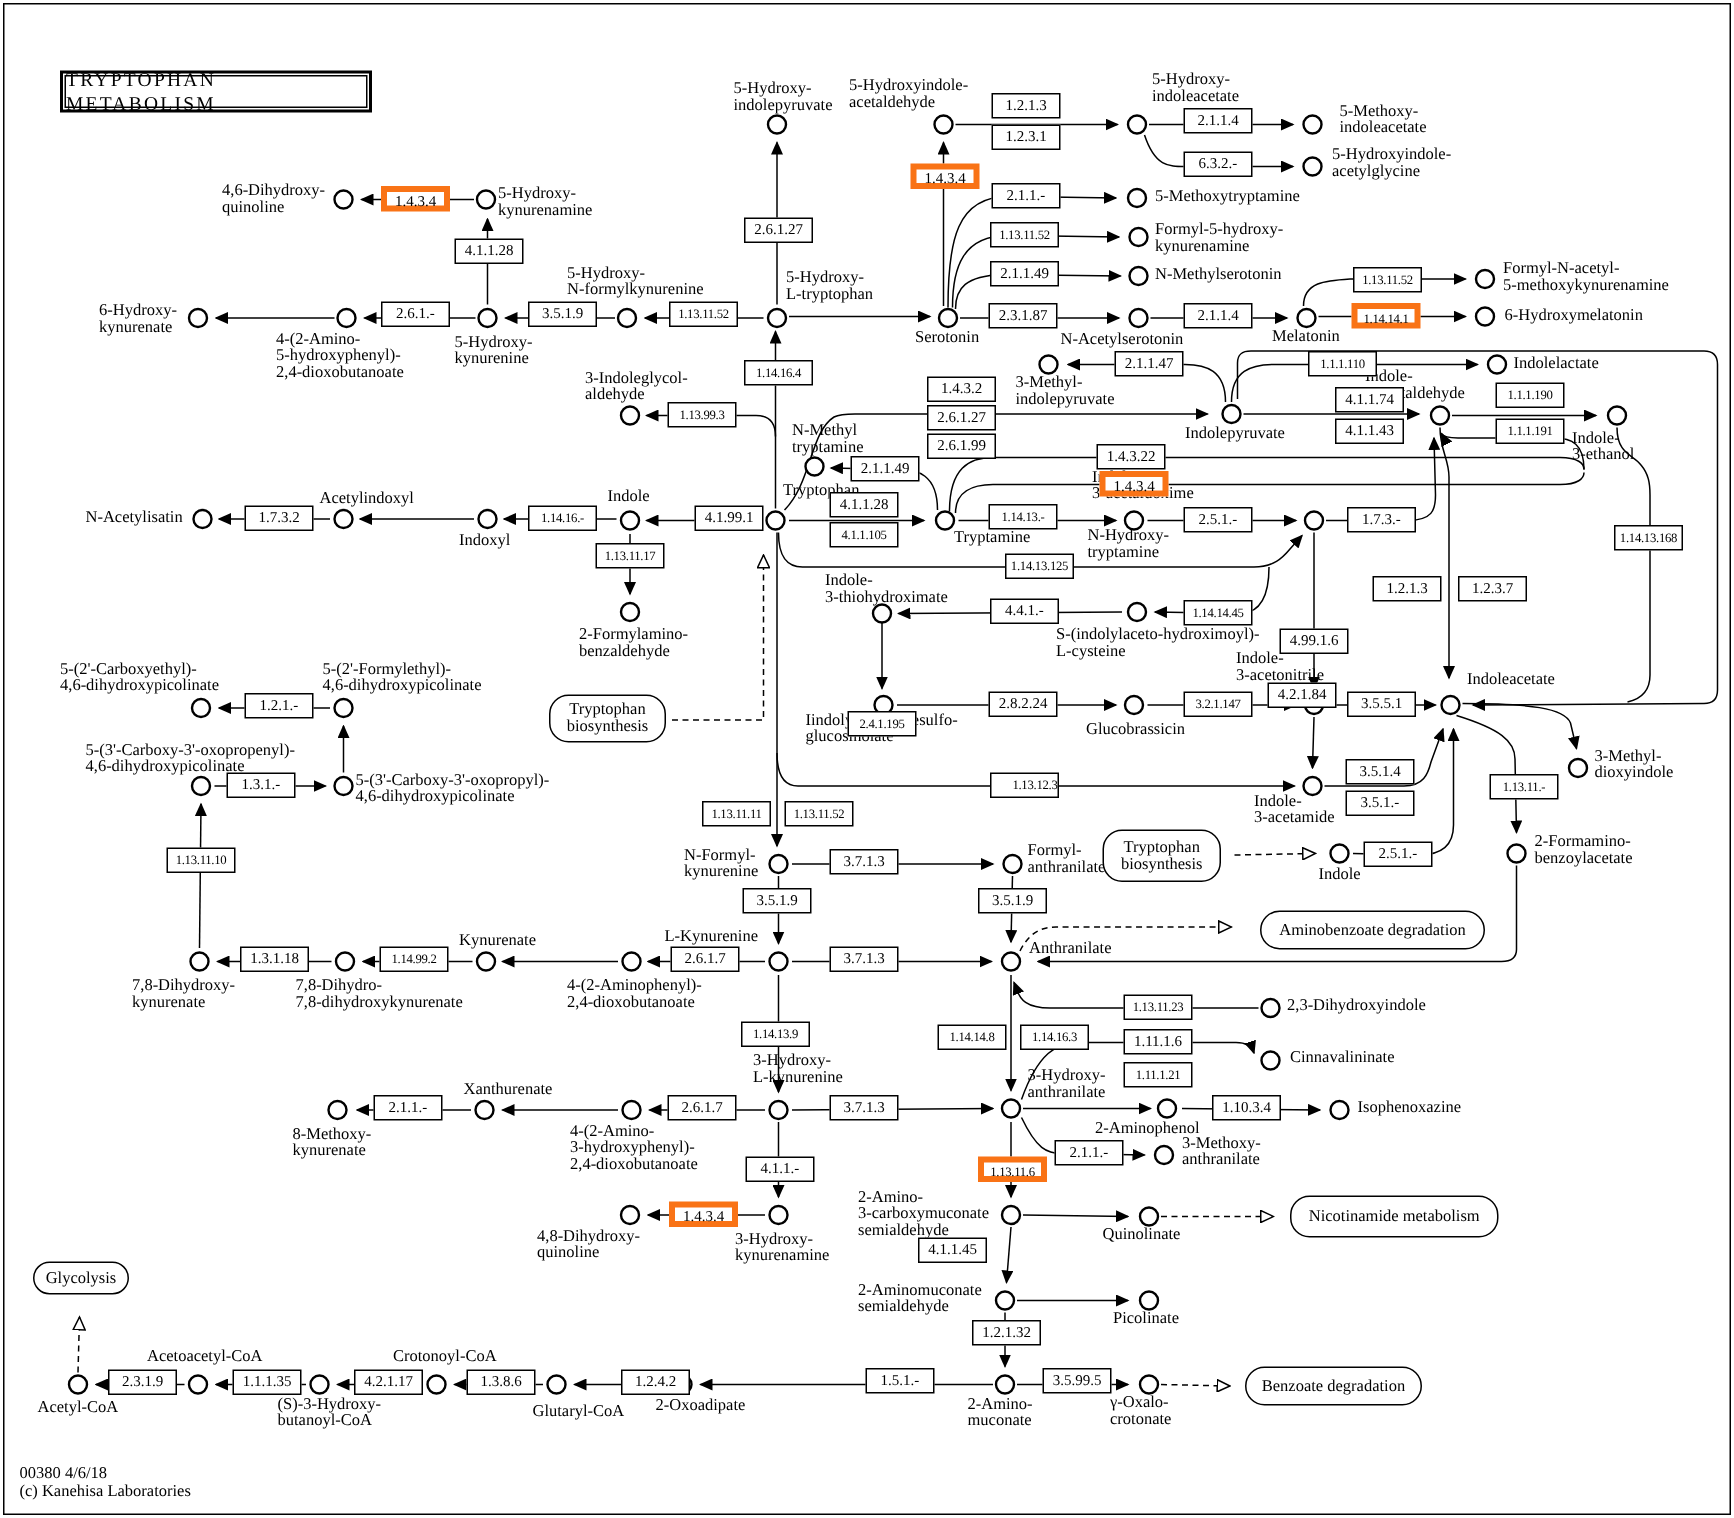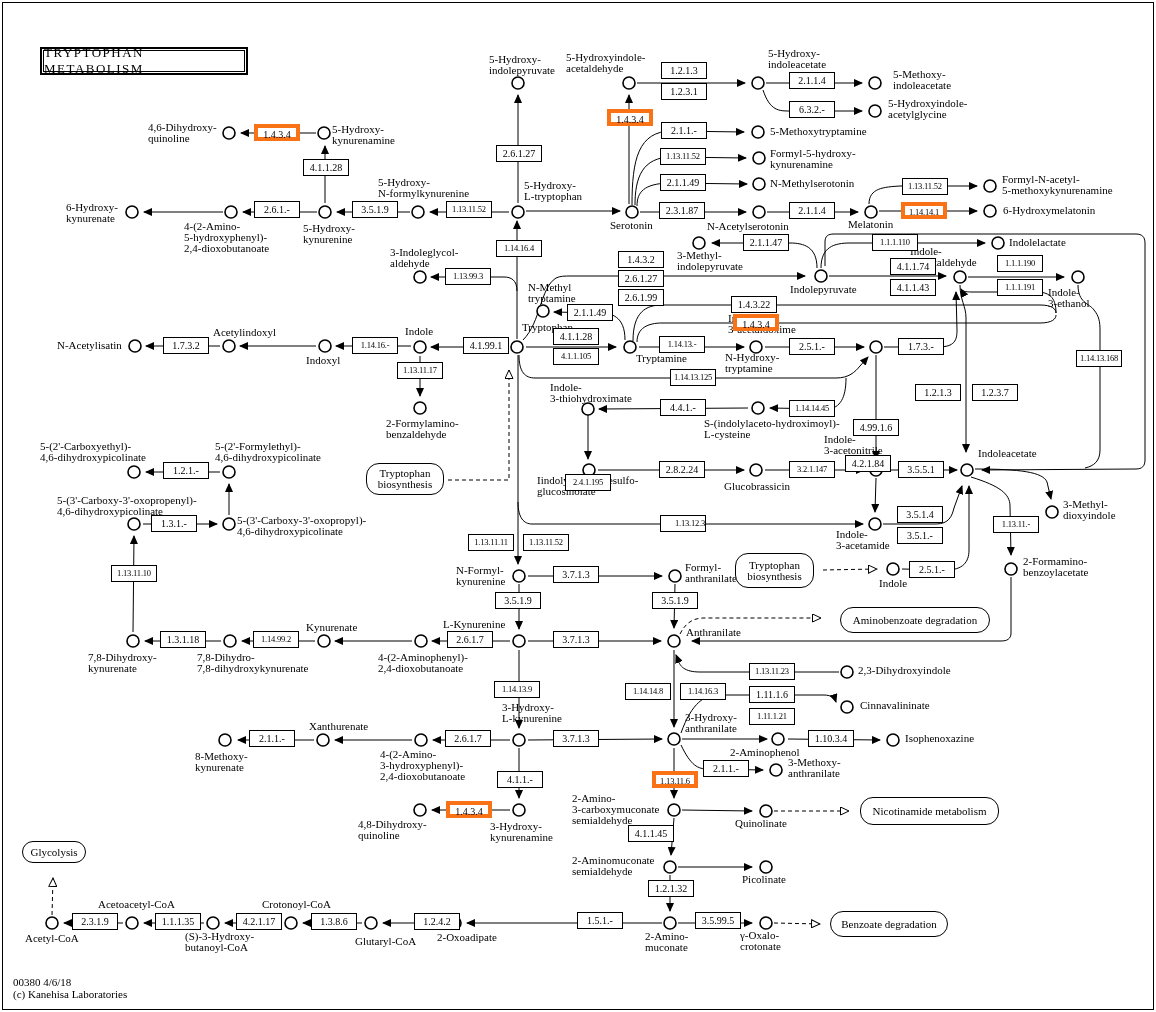--- a/index.html
+++ b/index.html
@@ -477,21 +477,21 @@
     <div class="ebox" title="1.11.1.6" style="left: 749px; top: 686px;">1.11.1.6</div>
     <div class="ebox long" title="1.11.1.21" style="left: 749px; top: 708px;">1.11.1.21</div>
     <div class="ebox" title="2.1.1.-" style="left: 249px; top: 730px;">2.1.1.-</div>
     <div class="ebox" title="2.6.1.7" style="left: 445px; top: 730px;">2.6.1.7</div>
     <div class="ebox" title="3.7.1.3" style="left: 553px; top: 730px;">3.7.1.3</div>
     <div class="ebox" title="1.10.3.4" style="left: 808px; top: 730px;">1.10.3.4</div>
     <div class="ebox" title="2.1.1.-" style="left: 703px; top: 760px;">2.1.1.-</div>
     <div class="ebox" title="4.1.1.-" style="left: 497px; top: 771px;">4.1.1.-</div>
     <div class="ebox red" title="1.4.3.4" style="left: 446px; top: 801px;">1.4.3.4</div>
     <div class="ebox red long" title="1.13.11.6" style="left: 652px; top: 771px;">1.13.11.6</div>
-    <div class="ebox" title="4.1.1.45" style="left: 628px; top: 825px;">4.1.1.45</div>
+    <div class="ebox" title="4.1.1.45" style="left: 612px; top: 825px;">4.1.1.45</div>
     <div class="ebox" title="1.2.1.32" style="left: 648px; top: 880px;">1.2.1.32</div>
     <div class="ebox" title="3.5.99.5" style="left: 695px; top: 912px;">3.5.99.5</div>
     <div class="ebox" title="1.5.1.-" style="left: 577px; top: 912px;">1.5.1.-</div>
     <div class="ebox" title="1.2.4.2" style="left: 414px; top: 913px;">1.2.4.2</div>
     <div class="ebox" title="1.3.8.6" style="left: 311px; top: 913px;">1.3.8.6</div>
     <div class="ebox" title="4.2.1.17" style="left: 236px; top: 913px;">4.2.1.17</div>
     <div class="ebox" title="1.1.1.35" style="left: 155px; top: 913px;">1.1.1.35</div>
     <div class="ebox" title="2.3.1.9" style="left: 72px; top: 913px;">2.3.1.9</div>
     <div class="nlabel" style="left: 148px; top: 122px;">
       <div>4,6-Dihydroxy-</div>

